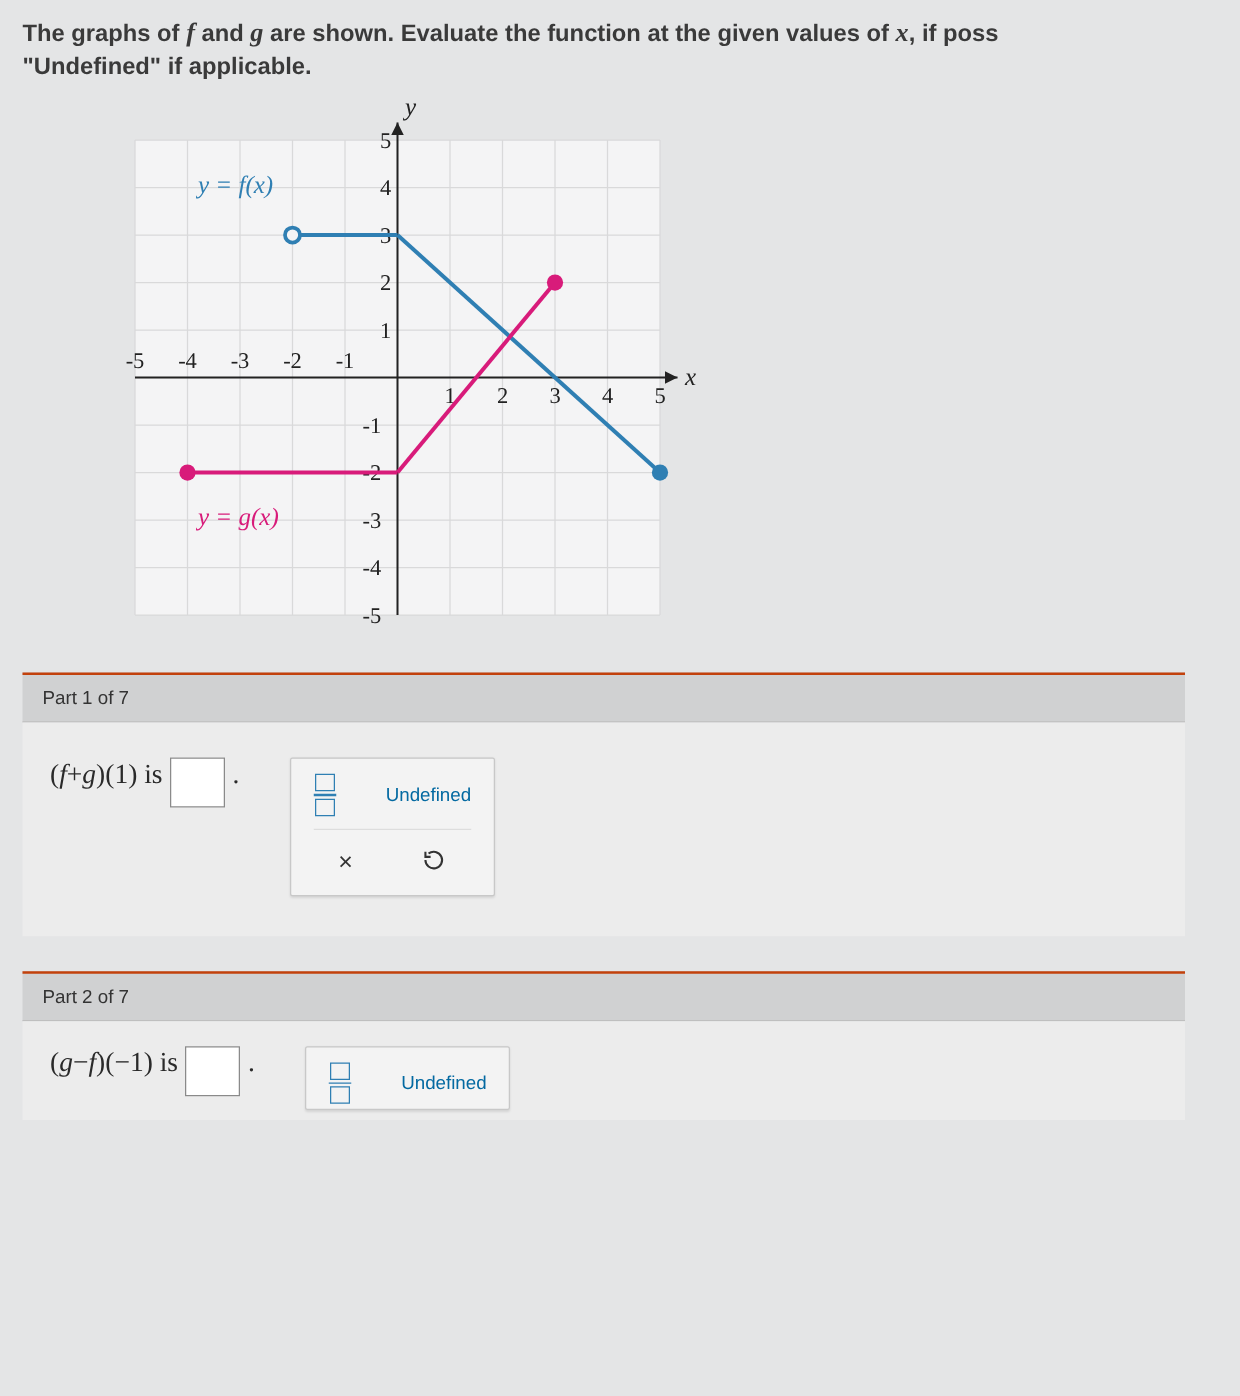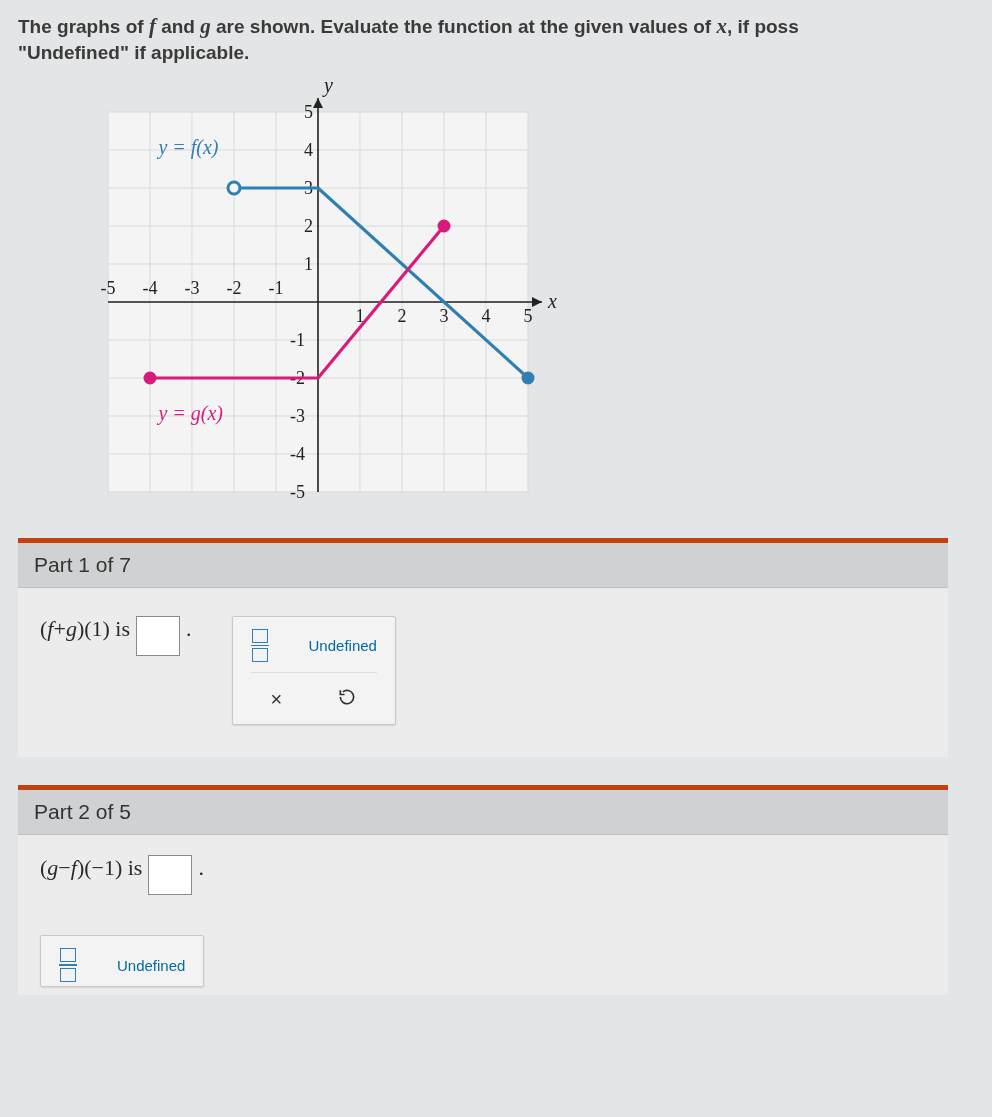--- a/index.html
+++ b/index.html
@@ -18,24 +18,24 @@
     margin-bottom: 16px;
     line-height: 1.35;
   }
   .prompt .ital { font-style: italic; font-family: 'Times New Roman', serif; font-size: 21px; }
   .graph-wrap {
     margin: 8px 0 8px 60px;
   }
   svg.graph { display:block; }
   .part-bar {
     background: #d0d1d2;
-    border-top: 5px solid #c2410c;
+    border-top: 2px solid #c2410c;
     border-bottom: 1px solid #bfbfbf;
     padding: 10px 16px;
-    font-size: 21px;
+    font-size: 15px;
     color: #333;
     margin-top: 16px;
     width: 930px;
   }
   .part-body {
     background: #ececec;
     width: 930px;
     padding: 28px 22px 32px 22px;
     display: flex;
     align-items: flex-start;
@@ -64,21 +64,21 @@
   }
   .frac-btn .sq { width:16px; height:14px; border:1.5px solid #2f7fb3; }
   .frac-btn .bar { width:18px; height:1.5px; background:#2f7fb3;}
   .undef { color:#0369a1; font-size:15px; cursor:pointer;}
   .xbtn { font-size:20px; color:#333; cursor:pointer; font-weight:400;}
   .reset { font-size:20px; color:#333; cursor:pointer;}
   .part2-body {
     background: #ececec;
     width: 930px;
     padding: 20px 22px 8px 22px;
-    display:flex; align-items:flex-start; gap:40px;flex-direction:column;
+    display:flex; align-items:flex-start; gap:40px;
   }
 </style>
 </head>
 <body>
 
 <div class="prompt">
   <span>The graphs of </span><span class="ital">f</span><span> and </span><span class="ital">g</span><span> are shown. Evaluate the function at the given values of </span><span class="ital">x</span><span>, if poss</span><br>
   <span>"Undefined" if applicable.</span>
 </div>
 
@@ -173,21 +173,21 @@
       <div class="reset">
         <svg width="20" height="20" viewBox="0 0 24 24">
             <path fill="none" stroke="#333" stroke-width="2" d="M4 12a8 8 0 1 0 3-6.2M4 4v5h5"></path>
           </svg>
       </div>
     </div>
   </div>
 </div>
 
 <div class="part-bar" style="margin-top:28px;">
-  <span>Part 2 of 5</span>
+  <span>Part 2 of 7</span>
 </div>
 <div class="part2-body">
   <div class="expr">
     <span>
       <span>(</span><span style="font-style:italic">g</span><span>−</span><span style="font-style:italic">f</span><span>)(−1) is</span>
     </span>
     <span class="ansbox"></span>
     <span>.</span>
   </div>
   <div class="palette" style="padding-bottom:4px;">

